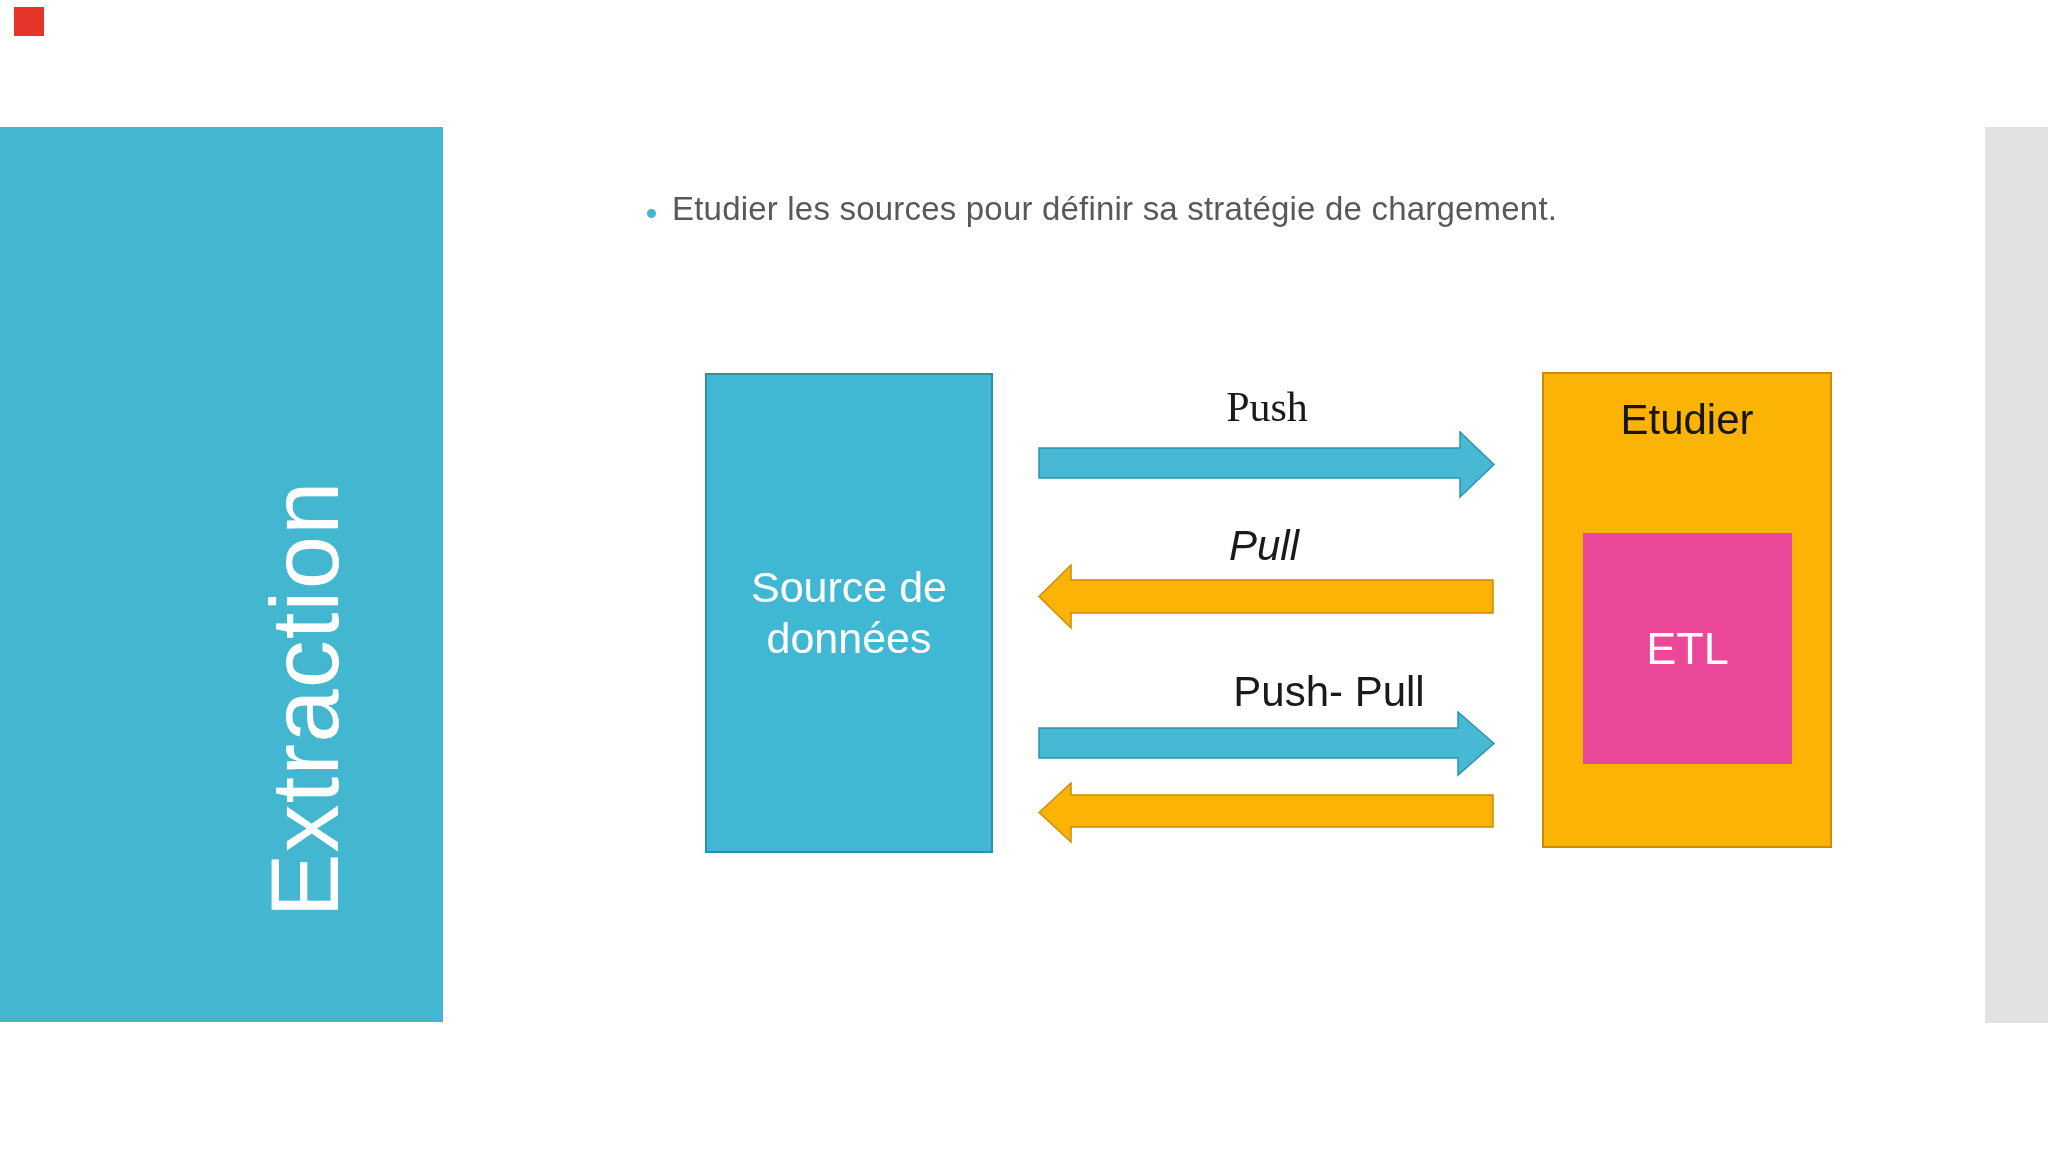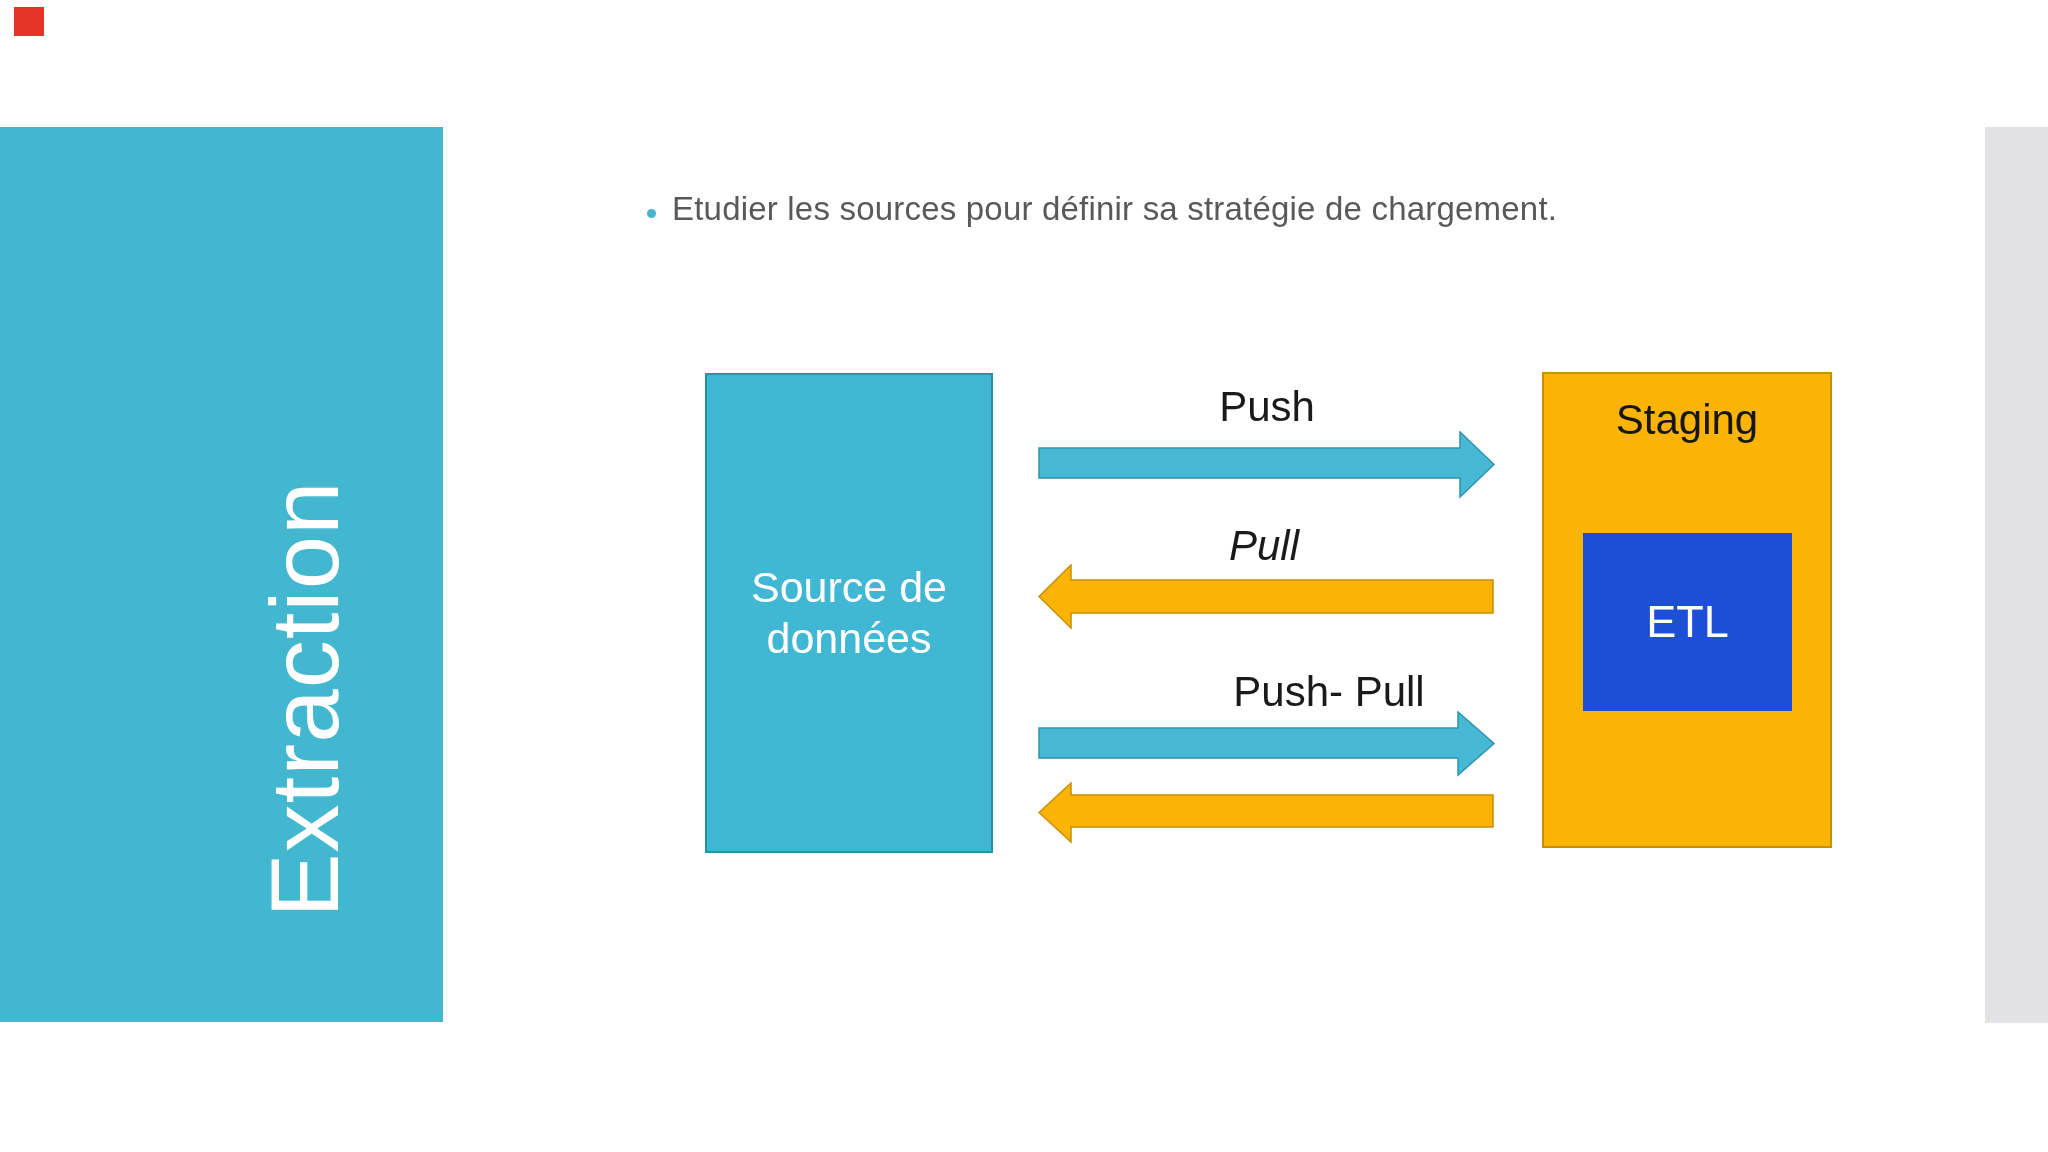--- a/index.html
+++ b/index.html
@@ -83,35 +83,35 @@
     background: #fbb405;
     border: 2px solid #c98e04;
     box-sizing: border-box;
     text-align: center;
     padding-top: 22px;
     color: #161616;
     font-size: 42px;
   }
   .etl-box {
     left: 1583px; top: 533px;
-    width: 209px; height: 178px;
-    background: #1d4ed8;
+    width: 209px; height: 231px;
+    background: #ec4899;
     display: flex; align-items: center; justify-content: center;
     color: #ffffff;
     font-size: 45px;
   }
 
   
   .arrow-label {
     width: 458px;
     text-align: center;
     font-size: 42px;
     color: #1a1a1a;
   }
-  .label-push { left: 1038px; top: 383px; }
+  .label-push { left: 1038px; top: 383px; font-family: Liberation Serif, serif; }
   .label-pull { left: 1035px; top: 522px; font-style: italic; }
   .label-pushpull { left: 1100px; top: 668px; }
 
   
   .arrow-svg { display: block; }
   .arrow1 { left: 1038px; top: 431px; }
   .arrow2 { left: 1038px; top: 564px; }
   .arrow3 { left: 1038px; top: 711px; }
   .arrow4 { left: 1038px; top: 782px; }
 </style>
@@ -129,21 +129,21 @@
 <div class="abs right-strip"></div>
 
 <div class="abs bullet-dot"></div>
 <div class="abs bullet-text">Etudier les sources pour définir sa stratégie de chargement.</div>
 
 <div class="abs source-box">
   <span>Source de données</span>
 </div>
 
 <div class="abs staging-box">
-  <span>Staging</span>
+  <span>Etudier</span>
 </div>
 <div class="abs etl-box">
   <span>ETL</span>
 </div>
 
 <div class="abs arrow-label label-push">Push</div>
 <div class="abs arrow-label label-pull">Pull</div>
 <div class="abs arrow-label label-pushpull">Push- Pull</div>
 
 <div class="abs arrow1">

